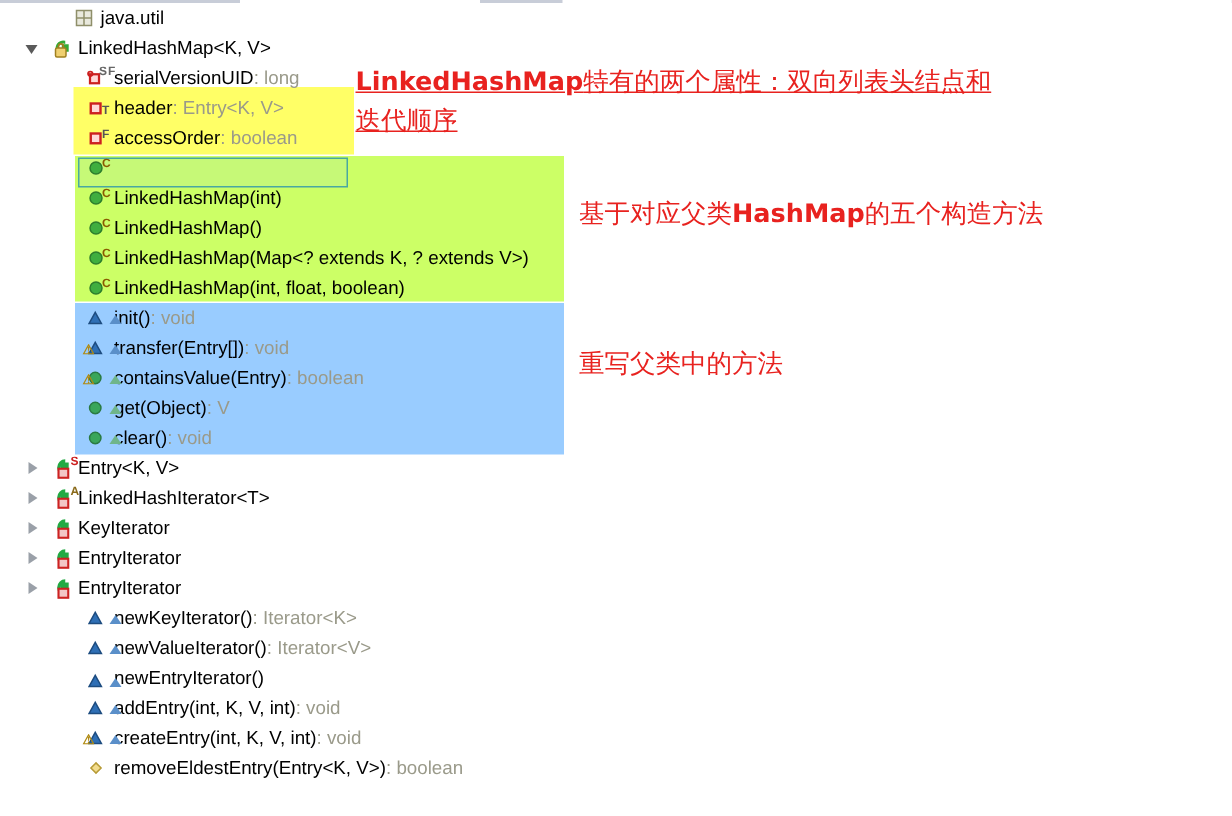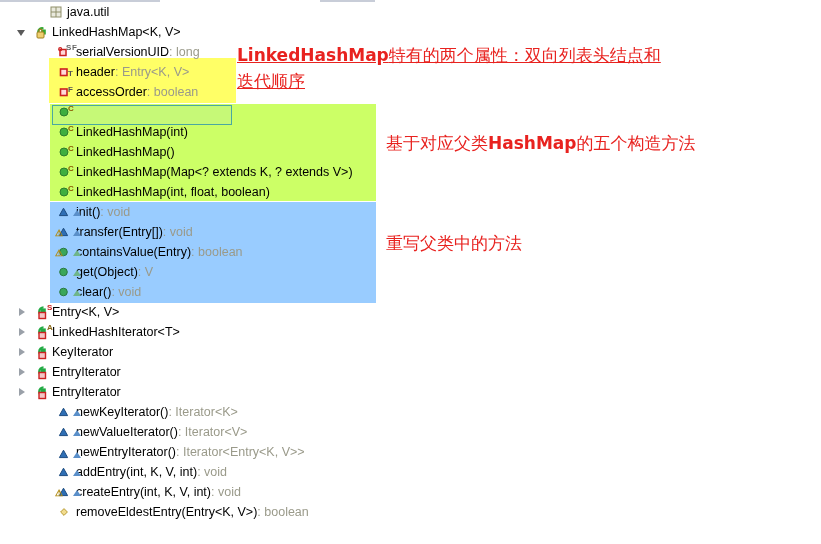--- a/index.html
+++ b/index.html
@@ -364,21 +364,20 @@
         <span class="type"> : Iterator&lt;V&gt;</span>
       </div>
       <div class="row" style="left: 57px; top: 442px; align-items: flex-end;">
         <span class="ico">
           <svg width="16" height="16" viewBox="0 0 16 16">
             <path d="M6.5 4.2 L10.6 11.6 L2.4 11.6 Z" fill="#2f6fb5" stroke="#1d4c80" stroke-width="1"></path>
           </svg>
           <span style="position:absolute;left:16px;top:6px;width:0;height:0;border-left:4px solid transparent;border-right:4px solid transparent;border-bottom:6px solid #5a8fc9;"></span>
         </span>
         <span class="label">newEntryIterator()</span>
-        <span class="type"> : Iterator&lt;Entry&lt;K, V&gt;&gt;</span>
       </div>
       <div class="row" style="left: 57px; top: 462px;">
         <span class="ico">
           <svg width="16" height="16" viewBox="0 0 16 16">
             <path d="M6.5 4.2 L10.6 11.6 L2.4 11.6 Z" fill="#2f6fb5" stroke="#1d4c80" stroke-width="1"></path>
           </svg>
           <span style="position:absolute;left:16px;top:6px;width:0;height:0;border-left:4px solid transparent;border-right:4px solid transparent;border-bottom:6px solid #5a8fc9;"></span>
         </span>
         <span class="label">addEntry(int, K, V, int)</span>
         <span class="type"> : void</span>

